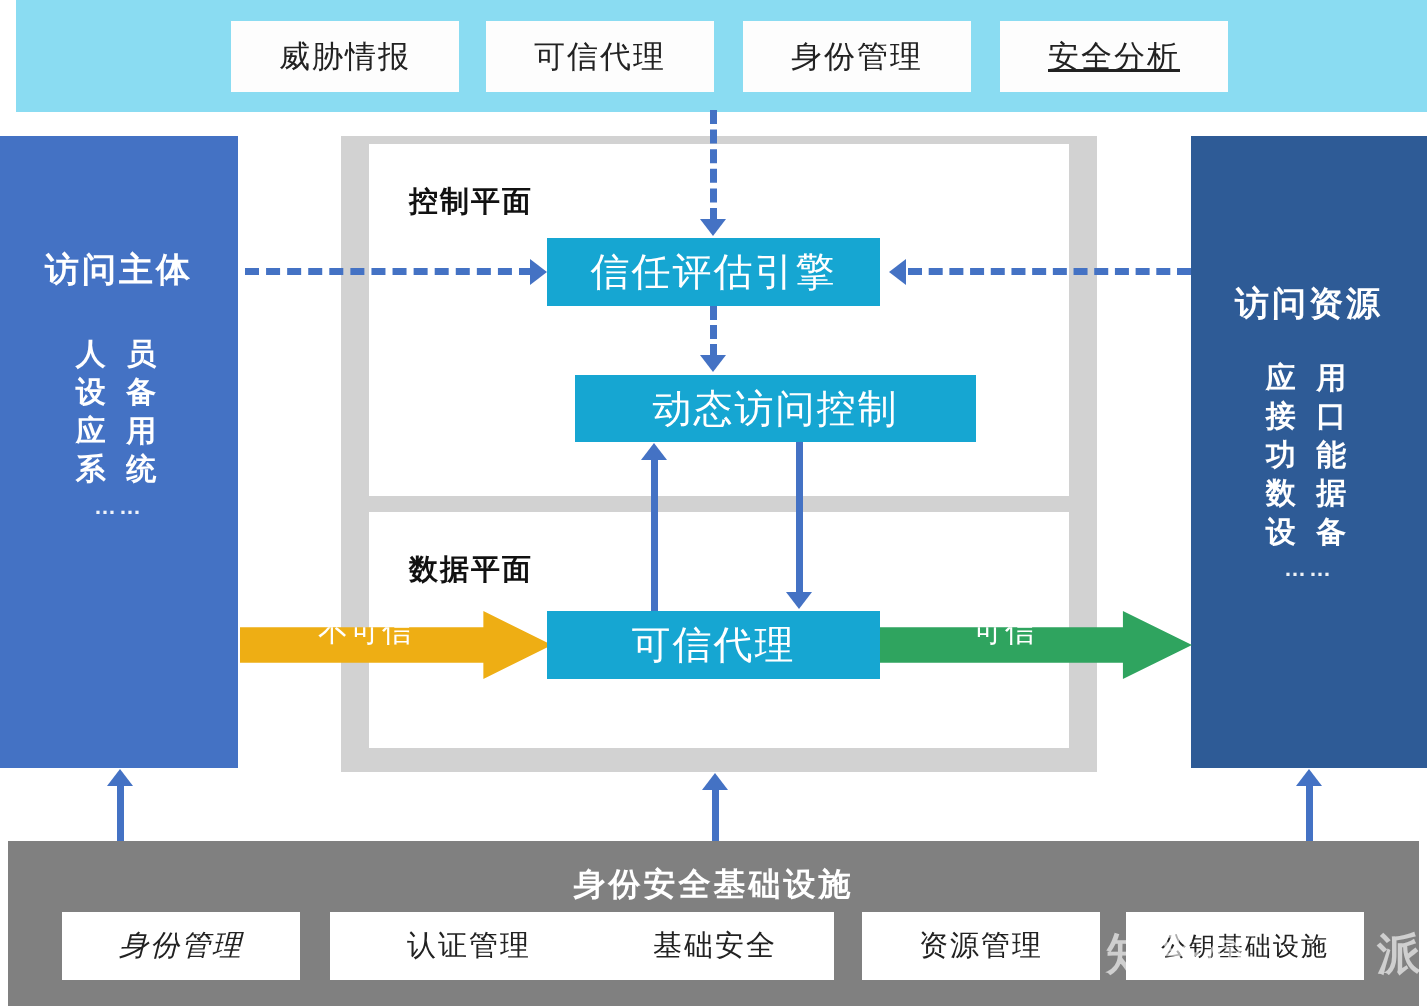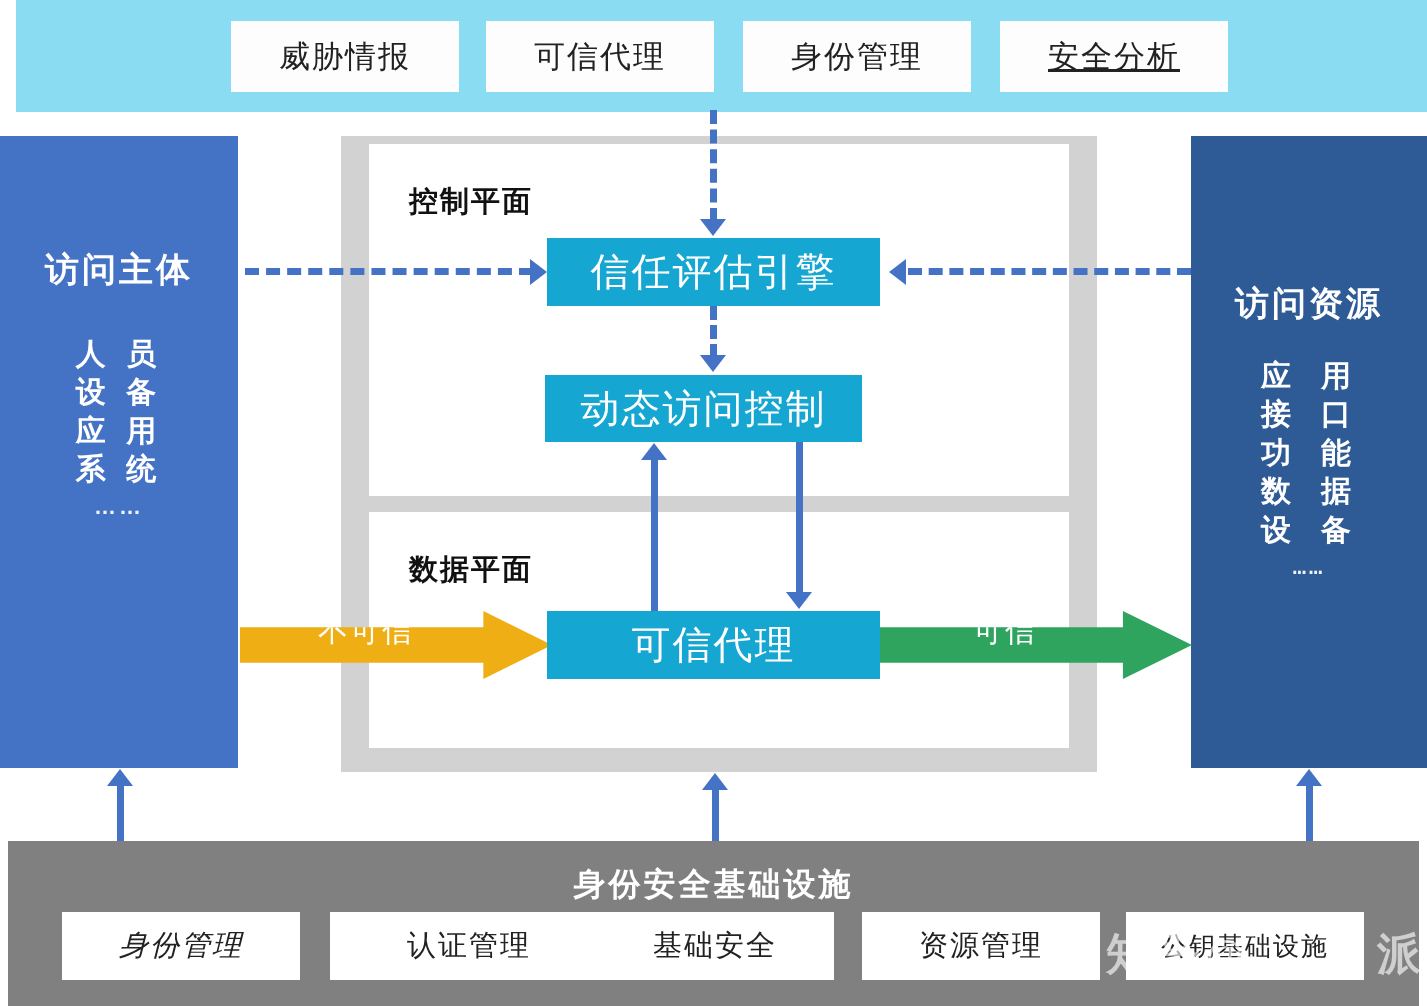--- a/index.html
+++ b/index.html
@@ -25,21 +25,21 @@
     color:#222;font-size:31px;letter-spacing:2px;
   }
 
   
   .sidepanel{
     top:136px;height:632px;
     display:flex;flex-direction:column;align-items:center;
     color:#ffffff;
   }
   .panel-left{left:0;width:238px;background:#4472c4;}
-  .panel-right{left:1191px;width:236px;background:#2e5b96;font-family:Liberation Mono, monospace;}
+  .panel-right{left:1191px;width:236px;background:#2e5b96;}
   .panel-title{
     font-size:34px;font-weight:bold;letter-spacing:3px;
     margin-top:111px;
   }
   .panel-list{
     margin-top:42px;display:flex;flex-direction:column;align-items:center;
     font-size:30px;font-weight:bold;line-height:1.28;letter-spacing:6px;
   }
   .panel-right .panel-title{margin-top:145px;}
   .panel-right .panel-list{margin-top:32px;}
@@ -61,21 +61,21 @@
     font-size:29px;font-weight:bold;color:#111;letter-spacing:2px;
   }
 
   
   .cbox{
     background:#16a6d2;
     display:flex;align-items:center;justify-content:center;
     color:#ffffff;font-size:39px;letter-spacing:2px;
   }
   .box-trust{left:547px;top:238px;width:333px;height:68px;}
-  .box-dac{left:545px;top:375px;width:317px;height:67px;}
+  .box-dac{left:575px;top:375px;width:401px;height:67px;}
   .box-proxy{left:547px;top:611px;width:333px;height:68px;}
 
   
   .dash-v{
     width:0;border-left:7px dashed #4472c4;
   }
   .dash-h{
     height:0;border-top:7px dashed #4472c4;
   }
   .tri{width:0;height:0;}

